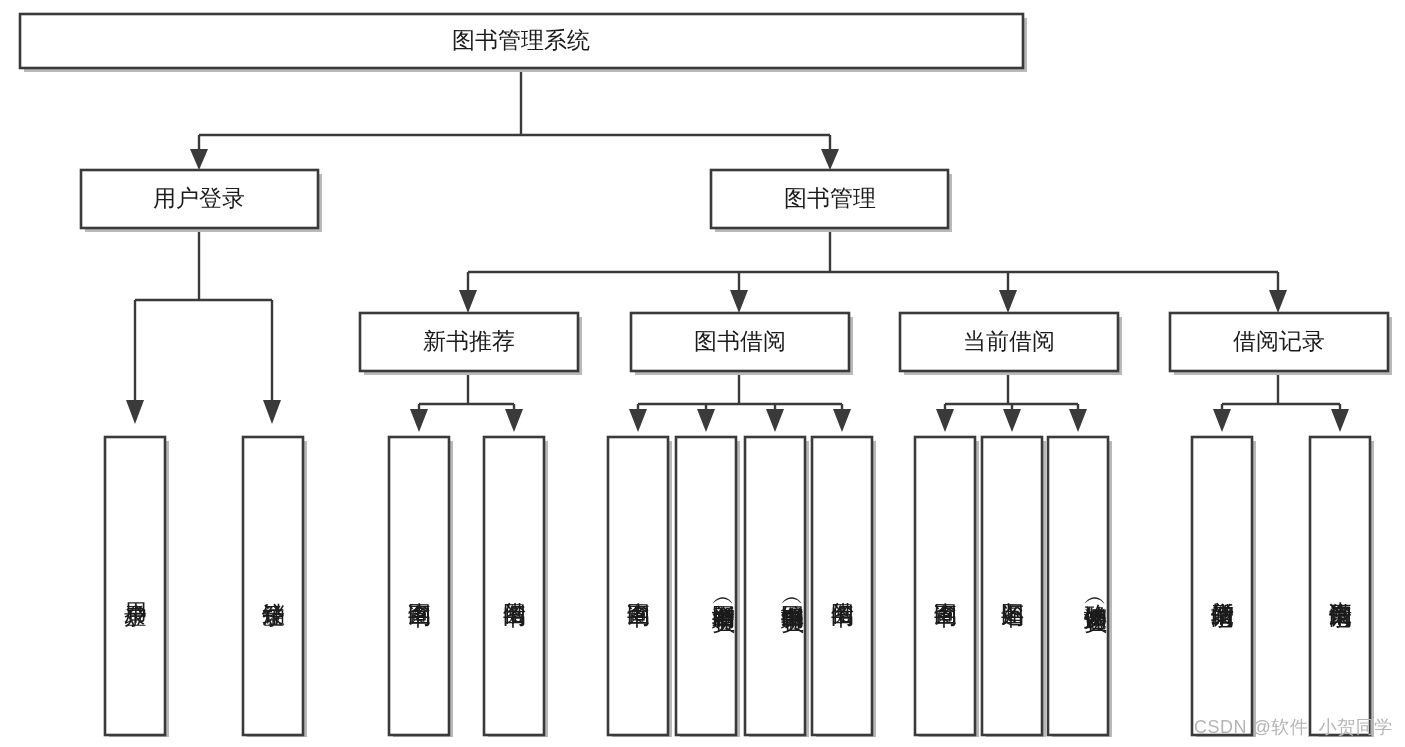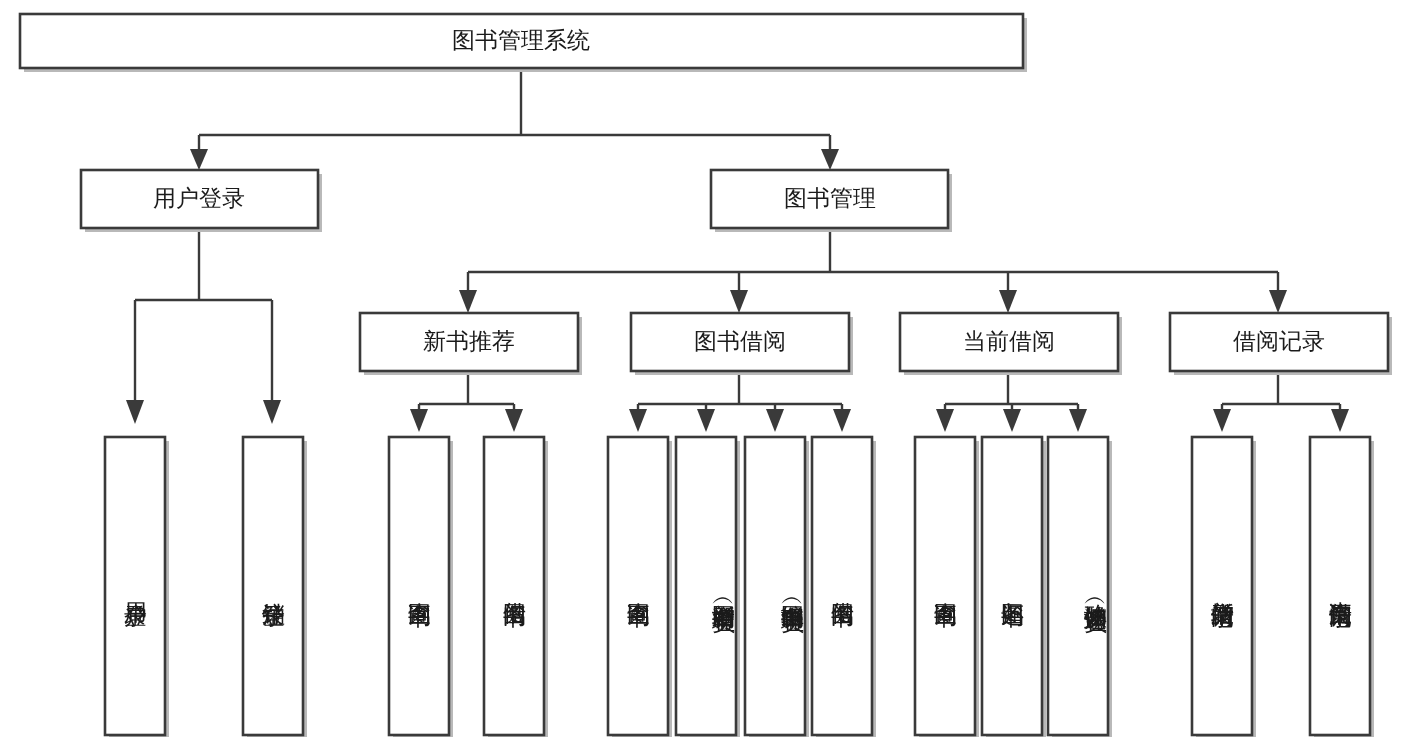--- a/index.html
+++ b/index.html
@@ -208,14 +208,15 @@
   <div class="node-label-v" style="left:608px; top:437px; width:60px; height:298px;">查询图书</div>
   <div class="node-label-v" style="left:676px; top:437px; width:60px; height:298px; align-items:flex-start; padding-top:8px; box-sizing:border-box;">新增图书（管理员）</div>
   <div class="node-label-v" style="left:745px; top:437px; width:60px; height:298px; align-items:flex-start; padding-top:8px; box-sizing:border-box;">编辑图书（管理员）</div>
   <div class="node-label-v" style="left:812px; top:437px; width:60px; height:298px;">借阅图书</div>
   <div class="node-label-v" style="left:915px; top:437px; width:60px; height:298px;">查询图书</div>
   <div class="node-label-v" style="left:982px; top:437px; width:60px; height:298px;">归还图书</div>
   <div class="node-label-v" style="left:1048px; top:437px; width:60px; height:298px; align-items:flex-start; padding-top:8px; box-sizing:border-box;">确认归还（管理员）</div>
   <div class="node-label-v" style="left:1192px; top:437px; width:60px; height:298px;">新增借阅记录</div>
   <div class="node-label-v" style="left:1310px; top:437px; width:60px; height:298px;">查询借阅记录</div>
 
+  <div class="watermark" style="left:1194px; top:715px;">CSDN @软件_小贺同学</div>
 
 </div>
 
 </body></html>

